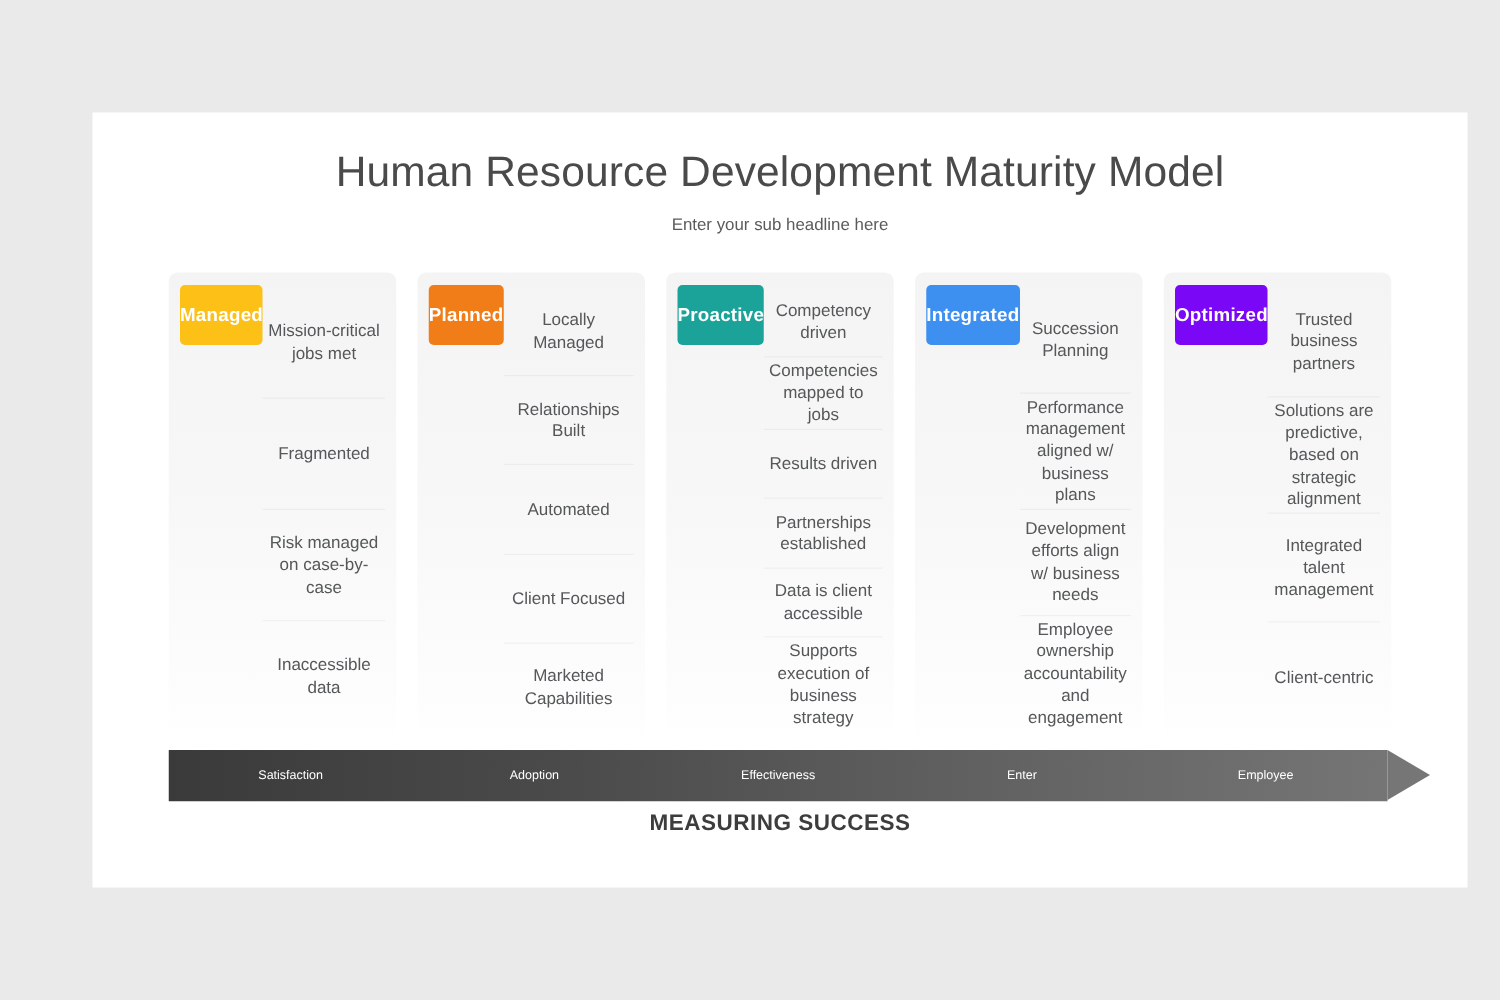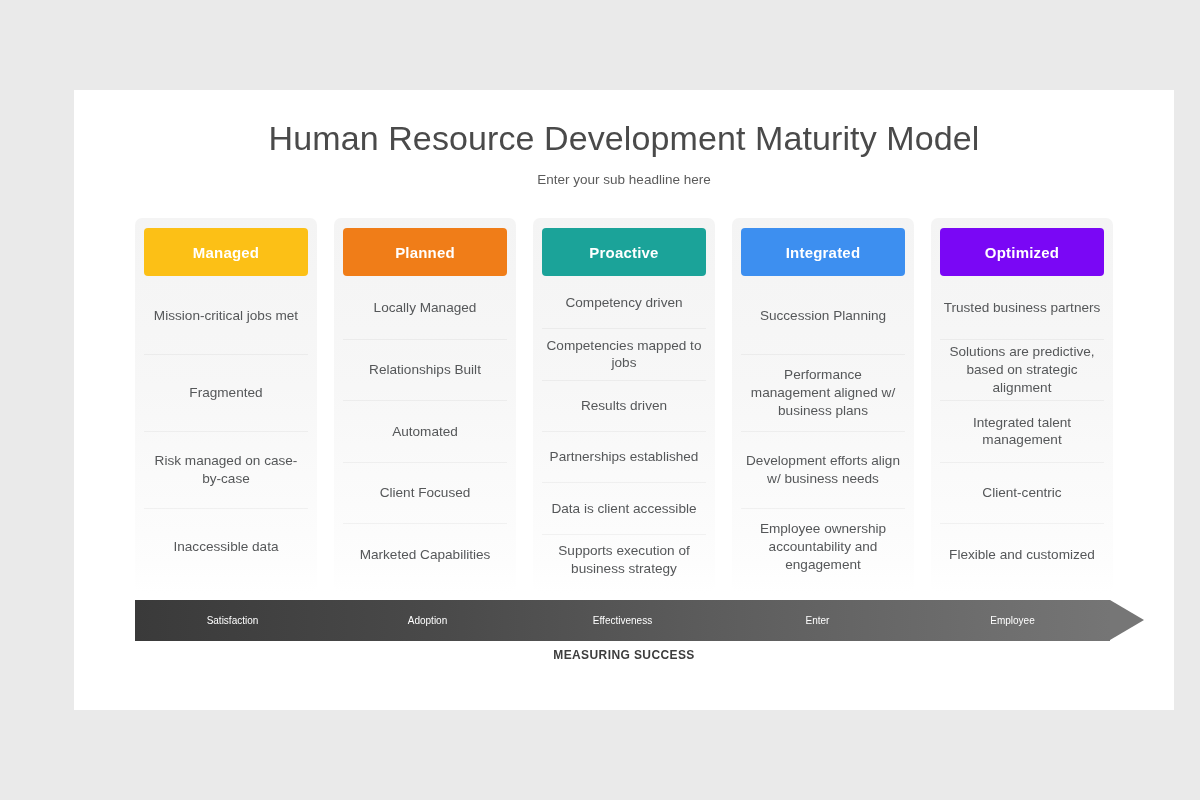--- a/index.html
+++ b/index.html
@@ -42,21 +42,21 @@
     width: 978px; height: 375px;
     display: flex;
     gap: 17px;
   }
   .col {
     flex: 1 1 0;
     border-radius: 7px;
     background: linear-gradient(to bottom, #f4f4f4 0%, #f7f7f7 45%, #fdfdfd 92%, #ffffff 100%);
     padding: 10px 9px 8px 9px;
     display: flex;
-    flex-direction: column;
+    flex-direction: row;
     overflow: hidden;
   }
   .badge {
     height: 48px;
     border-radius: 4px;
     display: flex;
     align-items: center;
     justify-content: center;
     color: #ffffff;
     font-size: 15px;
@@ -106,21 +106,21 @@
     align-items: center;
     justify-content: center;
     color: #ffffff;
     font-size: 10px;
     font-weight: 400;
   }
   .measuring {
     position: absolute;
     left: 0; top: 558px; width: 1100px;
     text-align: center;
-    font-size: 12px;
+    font-size: 18px;
     font-weight: bold;
     color: #3d3d3d;
     letter-spacing: 0.4px;
   }
 </style>
 </head>
 <body>
 
 <div id="stage">
   <div class="slide">
@@ -173,21 +173,20 @@
         </div>
       </div>
 
       <div class="col">
         <div class="badge" style="background:#7A07F5">Optimized</div>
         <div class="items">
           <div class="item">Trusted business partners</div>
           <div class="item">Solutions are predictive, based on strategic alignment</div>
           <div class="item">Integrated talent management</div>
           <div class="item">Client-centric</div>
-          <div class="item">Flexible and customized</div>
         </div>
       </div>
 
     </div>
 
     <div class="arrowbar">
       <div class="seg">Satisfaction</div>
       <div class="seg">Adoption</div>
       <div class="seg">Effectiveness</div>
       <div class="seg">Enter</div>

